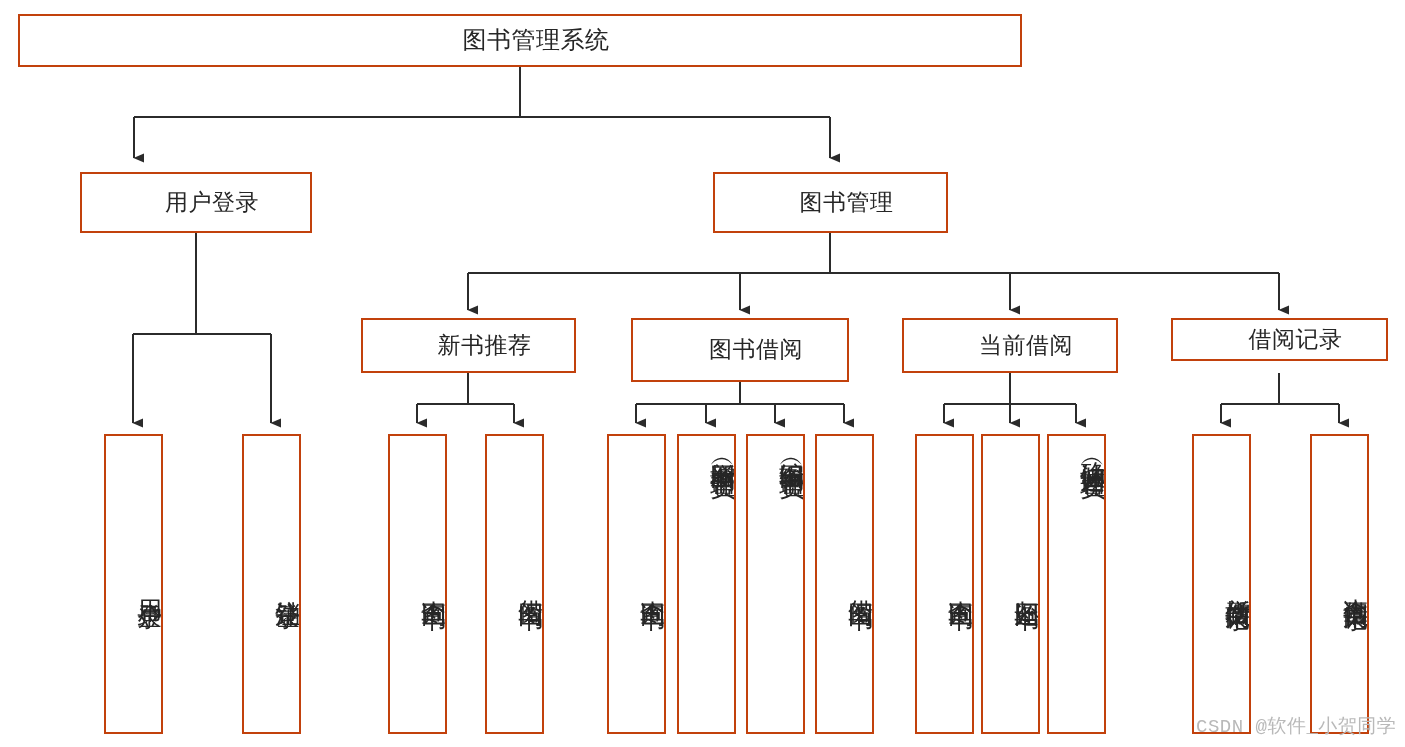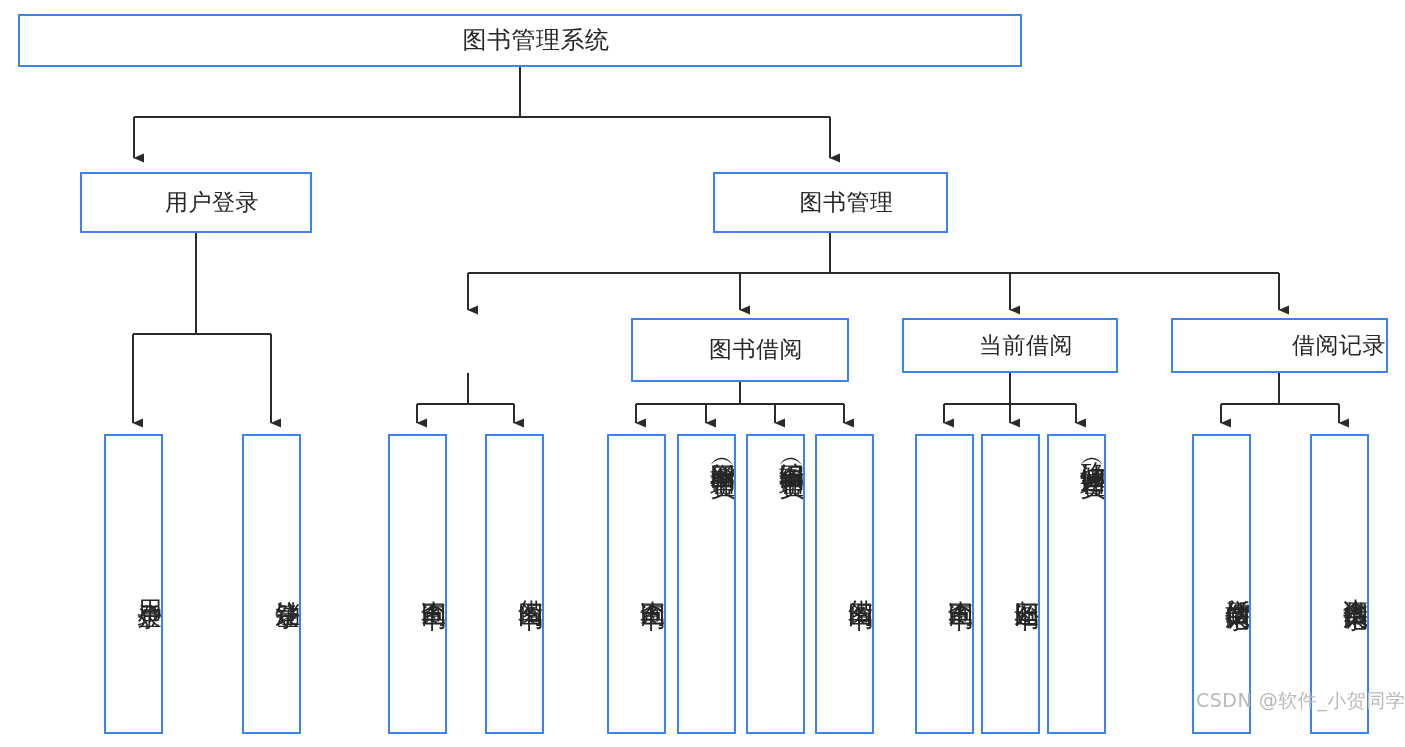--- a/index.html
+++ b/index.html
@@ -23,21 +23,21 @@
     left: 0;
     top: 0;
     width: 1405px;
     height: 747px;
     pointer-events: none;
   }
   .node {
     position: absolute;
     box-sizing: border-box;
     background: #ffffff;
-    border: 2px solid #3b82f6;
+    border: 2px solid #c2410c;
     display: flex;
     align-items: center;
     justify-content: center;
     overflow: hidden;
     padding-left: 32px;
   }
   .node .label {
     color: #262626;
     text-align: center;
     line-height: 1.18;
@@ -135,30 +135,33 @@
   </div>
 
   <div class="node horizontal" style="left:80px; top:172px; width:232px; height:61px;">
     <span class="label">用户登录</span>
   </div>
 
   <div class="node horizontal" style="left:713px; top:172px; width:235px; height:61px;font-family:Liberation Serif, serif;">
     <span class="label">图书管理</span>
   </div>
 
+  <div class="node horizontal" style="left:361px; top:318px; width:215px; height:55px;">
+    <span class="label">新书推荐</span>
+  </div>
 
   <div class="node horizontal" style="left:631px; top:318px; width:218px; height:64px;">
     <span class="label">图书借阅</span>
   </div>
 
   <div class="node horizontal" style="left:902px; top:318px; width:216px; height:55px;">
     <span class="label">当前借阅</span>
   </div>
 
-  <div class="node horizontal" style="left:1171px; top:318px; width:217px; height:55px;justify-content:flex-end;">
+  <div class="node horizontal" style="left:1171px; top:318px; width:217px; height:43px;">
     <span class="label">借阅记录</span>
   </div>
 
   <div class="node vertical centered" style="left:104px; top:434px; width:59px; height:300px;">
     <span class="label">用户登录</span>
   </div>
 
   <div class="node vertical centered" style="left:242px; top:434px; width:59px; height:300px;">
     <span class="label">注销登录</span>
   </div>
@@ -200,15 +203,15 @@
   </div>
 
   <div class="node vertical centered" style="left:1192px; top:434px; width:59px; height:300px;">
     <span class="label">新增借阅记录</span>
   </div>
 
   <div class="node vertical centered" style="left:1310px; top:434px; width:59px; height:300px;">
     <span class="label">查询借阅记录</span>
   </div>
 
-  <div class="watermark" style="left:1196px; top:688px;">CSDN @软件_小贺同学</div>
+  <div class="watermark" style="left:1196px; top:713px;font-family:Liberation Mono, monospace;">CSDN @软件_小贺同学</div>
 
 </div>
 
 </body></html>

